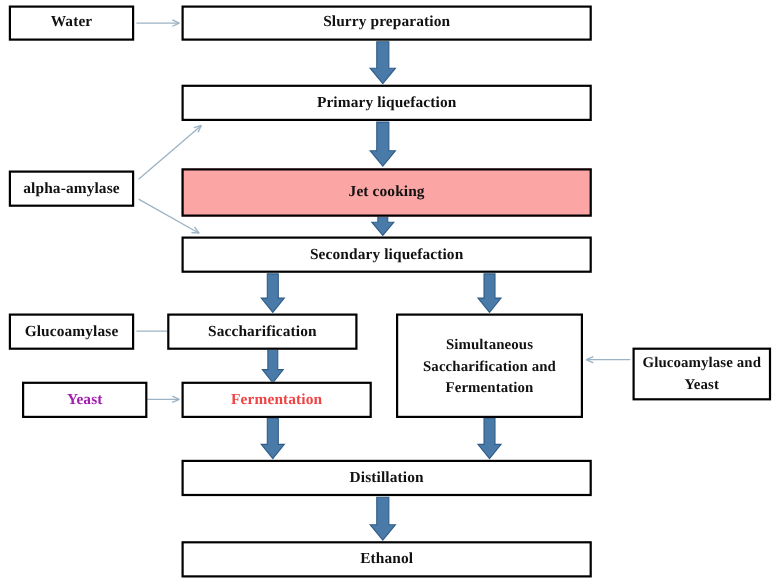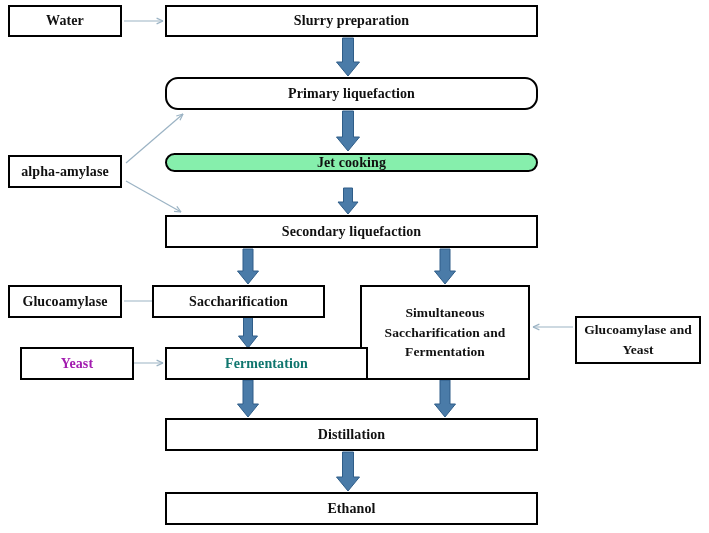--- a/index.html
+++ b/index.html
@@ -97,48 +97,48 @@
       </g>
     </svg>
 
   <div id="node-layer">
       <div class="node" style="left: 8px; top: 5px; width: 114px; height: 32px; border-color: rgb(0, 0, 0); background: rgb(255, 255, 255); color: rgb(17, 17, 17);">
         <span class="label">Water</span>
       </div>
       <div class="node" style="left: 165px; top: 5px; width: 373px; height: 32px; border-color: rgb(0, 0, 0); background: rgb(255, 255, 255); color: rgb(17, 17, 17);">
         <span class="label">Slurry preparation</span>
       </div>
-      <div class="node" style="left: 165px; top: 77px; width: 373px; height: 33px; border-color: rgb(0, 0, 0); background: rgb(255, 255, 255); color: rgb(17, 17, 17); border-radius: 13px;">
+      <div class="node" style="left: 165px; top: 77px; width: 373px; height: 33px; border-color: rgb(0, 0, 0); background: rgb(255, 255, 255); color: rgb(17, 17, 17);">
         <span class="label">Primary liquefaction</span>
       </div>
       <div class="node" style="left: 8px; top: 155px; width: 114px; height: 33px; border-color: rgb(0, 0, 0); background: rgb(255, 255, 255); color: rgb(17, 17, 17);">
         <span class="label">alpha-amylase</span>
       </div>
-      <div class="node" style="left: 165px; top: 153px; width: 373px; height: 19px; border-color: rgb(0, 0, 0); background: #86efac; color: rgb(17, 17, 17); border-radius: 14px;">
+      <div class="node" style="left: 165px; top: 153px; width: 373px; height: 44px; border-color: rgb(0, 0, 0); background: #fca5a5; color: rgb(17, 17, 17);">
         <span class="label">Jet cooking</span>
       </div>
       <div class="node" style="left: 165px; top: 215px; width: 373px; height: 33px; border-color: rgb(0, 0, 0); background: rgb(255, 255, 255); color: rgb(17, 17, 17);">
         <span class="label">Secondary liquefaction</span>
       </div>
       <div class="node" style="left: 8px; top: 285px; width: 114px; height: 33px; border-color: rgb(0, 0, 0); background: rgb(255, 255, 255); color: rgb(17, 17, 17);">
         <span class="label">Glucoamylase</span>
       </div>
       <div class="node" style="left: 152px; top: 285px; width: 173px; height: 33px; border-color: rgb(0, 0, 0); background: rgb(255, 255, 255); color: rgb(17, 17, 17);">
         <span class="label">Saccharification</span>
       </div>
       <div class="node multiline" style="left: 360px; top: 285px; width: 170px; height: 95px; border-color: rgb(0, 0, 0); background: rgb(255, 255, 255); color: rgb(17, 17, 17);">
         <span class="label">Simultaneous Saccharification and Fermentation</span>
       </div>
       <div class="node multiline" style="left: 575px; top: 316px; width: 126px; height: 48px; border-color: rgb(0, 0, 0); background: rgb(255, 255, 255); color: rgb(17, 17, 17);">
         <span class="label">Glucoamylase and Yeast</span>
       </div>
       <div class="node" style="left: 20px; top: 347px; width: 114px; height: 33px; border-color: rgb(0, 0, 0); background: rgb(255, 255, 255); color: #a21caf;">
         <span class="label">Yeast</span>
       </div>
-      <div class="node" style="left: 165px; top: 347px; width: 203px; height: 33px; border-color: rgb(0, 0, 0); background: rgb(255, 255, 255); color: #0f766e;">
+      <div class="node" style="left: 165px; top: 347px; width: 173px; height: 33px; border-color: rgb(0, 0, 0); background: rgb(255, 255, 255); color: #ef4444;">
         <span class="label">Fermentation</span>
       </div>
       <div class="node" style="left: 165px; top: 418px; width: 373px; height: 33px; border-color: rgb(0, 0, 0); background: rgb(255, 255, 255); color: rgb(17, 17, 17);">
         <span class="label">Distillation</span>
       </div>
       <div class="node" style="left: 165px; top: 492px; width: 373px; height: 33px; border-color: rgb(0, 0, 0); background: rgb(255, 255, 255); color: rgb(17, 17, 17); align-items: center;">
         <span class="label">Ethanol</span>
       </div>
     </div>
 

